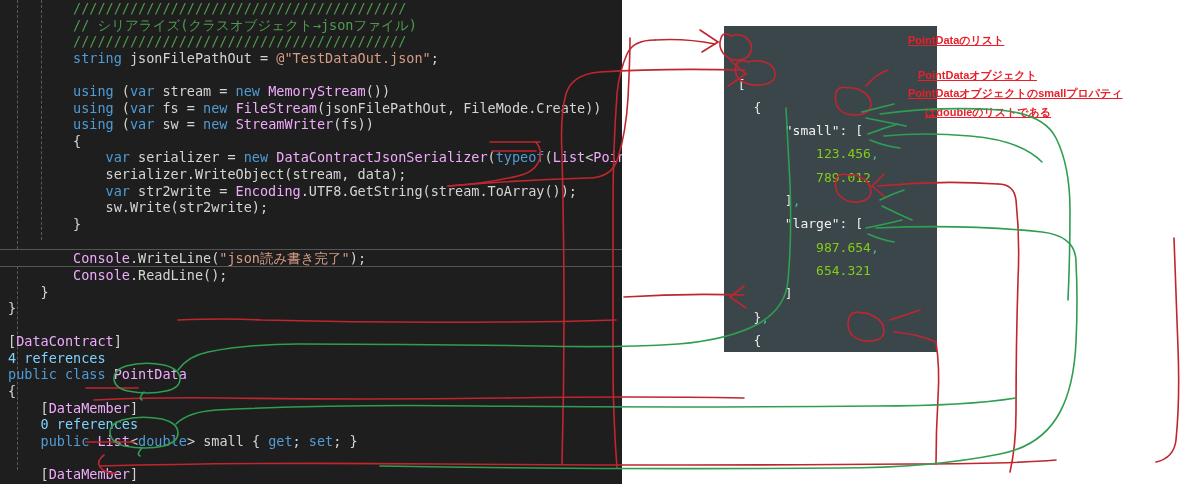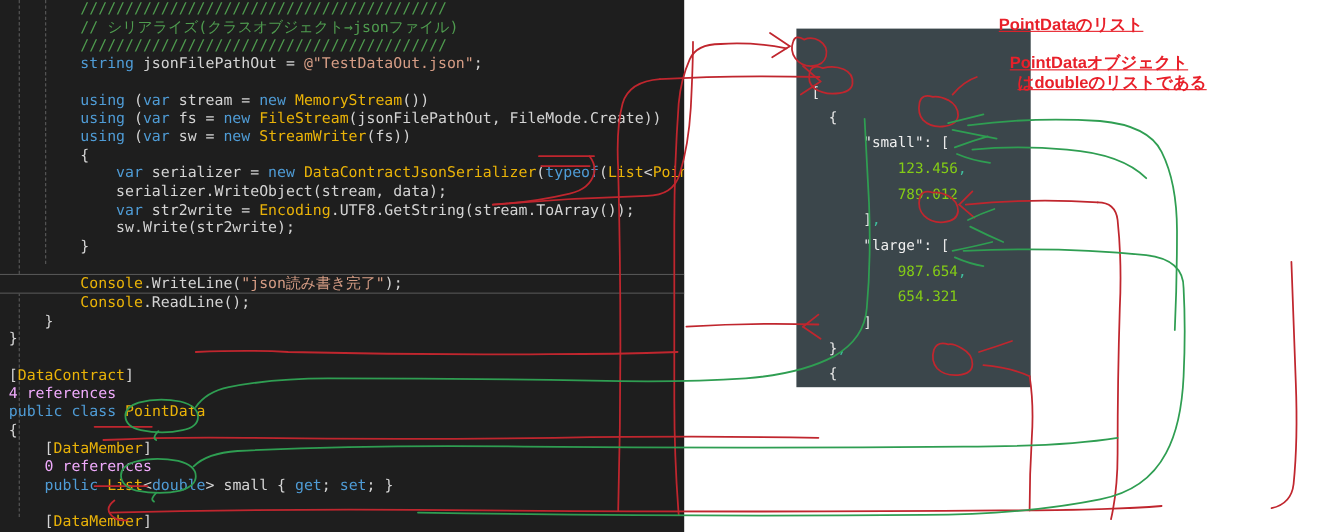--- a/index.html
+++ b/index.html
@@ -52,24 +52,24 @@
     background: #1e1e1e;
     border-top: 1px solid #555;
     border-bottom: 1px solid #555;
     box-sizing: border-box;
     height: 18px;
   }
 
   
   .c-com  { color: #4f9c4f; }   
   .c-kw   { color: #4f9cd6; }   
-  .c-typ  { color: #eab308; }   
+  .c-typ  { color: #f0abfc; }   
   .c-str  { color: #d69d85; }   
   .c-pln  { color: #d4d4d4; }   
-  .c-ref  { color: #f0abfc; }
+  .c-ref  { color: #7dd3fc; }
 
   
   #json-panel {
     position: absolute;
     left: 724px; top: 26px;
     width: 213px;
     height: 326px;
     background: #3b464b;
     overflow: hidden;
     font-size: 13px;
@@ -79,26 +79,26 @@
   }
   .jl { padding-left: 6px; height: 23.3px; }
   .j-key { color: #f0f0f0; }
   .j-num { color: #84cc16; }
   .j-pun { color: #e8e8e8; }
   .j-comma { color: #3fbf9f; }
 
   
   #annot {
     position: absolute;
-    left: 900px; top: 14px;
+    left: 900px; top: 31px;
     width: 300px;
     color: #e8202a;
     font-family: "Liberation Sans", sans-serif;
     font-weight: bold;
-    font-size: 15px;
+    font-size: 11px;
     line-height: 18.5px;
   }
   #annot div { text-decoration: underline; display: inline-block; }
   .a1 { margin-left: 8px; }
   .a2 { margin-left: 18px; margin-top: 16px; }
   .a3 { margin-left: 8px; }
   .a4 { margin-left: 25px; }
   .arow { display: block; }
 
   
@@ -118,20 +118,21 @@
   <div class="code-lines" id="code-lines"><div class="ln"><span>        </span><span class="c-com">/////////////////////////////////////////</span></div><div class="ln"><span>        </span><span class="c-com">// シリアライズ(クラスオブジェクト→jsonファイル)</span></div><div class="ln"><span>        </span><span class="c-com">/////////////////////////////////////////</span></div><div class="ln"><span>        </span><span class="c-kw">string</span><span class="c-pln"> jsonFilePathOut </span><span class="c-pln">= </span><span class="c-str">@"TestDataOut.json"</span><span class="c-pln">;</span></div><div class="ln"><span>        </span></div><div class="ln"><span>        </span><span class="c-kw">using</span><span class="c-pln"> (</span><span class="c-kw">var</span><span class="c-pln"> stream = </span><span class="c-kw">new</span><span class="c-pln"> </span><span class="c-typ">MemoryStream</span><span class="c-pln">())</span></div><div class="ln"><span>        </span><span class="c-kw">using</span><span class="c-pln"> (</span><span class="c-kw">var</span><span class="c-pln"> fs = </span><span class="c-kw">new</span><span class="c-pln"> </span><span class="c-typ">FileStream</span><span class="c-pln">(jsonFilePathOut, FileMode.Create))</span></div><div class="ln"><span>        </span><span class="c-kw">using</span><span class="c-pln"> (</span><span class="c-kw">var</span><span class="c-pln"> sw = </span><span class="c-kw">new</span><span class="c-pln"> </span><span class="c-typ">StreamWriter</span><span class="c-pln">(fs))</span></div><div class="ln"><span>        </span><span class="c-pln">{</span></div><div class="ln"><span>            </span><span class="c-kw">var</span><span class="c-pln"> serializer = </span><span class="c-kw">new</span><span class="c-pln"> </span><span class="c-typ">DataContractJsonSerializer</span><span class="c-pln">(</span><span class="c-kw">typeof</span><span class="c-pln">(</span><span class="c-typ">List</span><span class="c-pln">&lt;</span><span class="c-typ">PointData</span></div><div class="ln"><span>            </span><span class="c-pln">serializer.WriteObject(stream, data);</span></div><div class="ln"><span>            </span><span class="c-kw">var</span><span class="c-pln"> str2write = </span><span class="c-typ">Encoding</span><span class="c-pln">.UTF8.GetString(stream.ToArray());</span></div><div class="ln"><span>            </span><span class="c-pln">sw.Write(str2write);</span></div><div class="ln"><span>        </span><span class="c-pln">}</span></div><div class="ln"><span>        </span></div><div class="ln cur"><span>        </span><span class="c-typ">Console</span><span class="c-pln">.WriteLine(</span><span class="c-str">"json読み書き完了"</span><span class="c-pln">);</span></div><div class="ln"><span>        </span><span class="c-typ">Console</span><span class="c-pln">.ReadLine();</span></div><div class="ln"><span>    </span><span class="c-pln">}</span></div><div class="ln"><span></span><span class="c-pln">}</span></div><div class="ln"><span></span></div><div class="ln"><span></span><span class="c-pln">[</span><span class="c-typ">DataContract</span><span class="c-pln">]</span></div><div class="ln"><span></span><span class="c-ref">4 references</span></div><div class="ln"><span></span><span class="c-kw">public</span><span class="c-pln"> </span><span class="c-kw">class</span><span class="c-pln"> </span><span class="c-typ">PointData</span></div><div class="ln"><span></span><span class="c-pln">{</span></div><div class="ln"><span>    </span><span class="c-pln">[</span><span class="c-typ">DataMember</span><span class="c-pln">]</span></div><div class="ln"><span>    </span><span class="c-ref">0 references</span></div><div class="ln"><span>    </span><span class="c-kw">public</span><span class="c-pln"> </span><span class="c-typ">List</span><span class="c-pln">&lt;</span><span class="c-kw">double</span><span class="c-pln">&gt; small { </span><span class="c-kw">get</span><span class="c-pln">; </span><span class="c-kw">set</span><span class="c-pln">; }</span></div><div class="ln"><span>    </span></div><div class="ln"><span>    </span><span class="c-pln">[</span><span class="c-typ">DataMember</span><span class="c-pln">]</span></div><div class="ln"><span>    </span><span class="c-ref">0 references</span></div></div>
 </div>
 
 <div id="json-panel" style="background: rgb(59, 70, 75);">
   <div id="json-lines"><div class="jl"><span> </span><span class="j-pun">[</span></div><div class="jl"><span>   </span><span class="j-pun">{</span></div><div class="jl"><span>       </span><span class="j-key">"small"</span><span class="j-pun">: </span><span class="j-pun">[</span></div><div class="jl"><span>           </span><span class="j-num">123.456</span><span class="j-comma">,</span></div><div class="jl"><span>           </span><span class="j-num">789.012</span></div><div class="jl"><span>       </span><span class="j-pun">]</span><span class="j-comma">,</span></div><div class="jl"><span>       </span><span class="j-key">"large"</span><span class="j-pun">: </span><span class="j-pun">[</span></div><div class="jl"><span>           </span><span class="j-num">987.654</span><span class="j-comma">,</span></div><div class="jl"><span>           </span><span class="j-num">654.321</span></div><div class="jl"><span>       </span><span class="j-pun">]</span></div><div class="jl"><span>   </span><span class="j-pun">}</span><span class="j-comma">,</span></div><div class="jl"><span>   </span><span class="j-pun">{</span></div></div>
 </div>
 
 <div id="annot" style="color: rgb(232, 32, 42);">
   <span class="arow"><div class="a1">PointDataのリスト</div></span>
   <span class="arow"><div class="a2">PointDataオブジェクト</div></span>
+  <span class="arow"><div class="a3">PointDataオブジェクトのsmallプロパティ</div></span>
   <span class="arow"><div class="a4">はdoubleのリストである</div></span>
 </div>
 
 <svg id="ink" viewBox="0 0 1200 484" xmlns="http://www.w3.org/2000/svg">
   <g fill="none" stroke-width="1.6" stroke-linecap="round" stroke-linejoin="round">
 
     <g stroke="#c0262e">
 
       <path d="M731 36 q-8 -5 -10 2 q-3 8 2 15 q6 8 16 7 q10 -1 12 -9 q2 -9 -6 -14 q-7 -4 -14 -1"></path>
 

